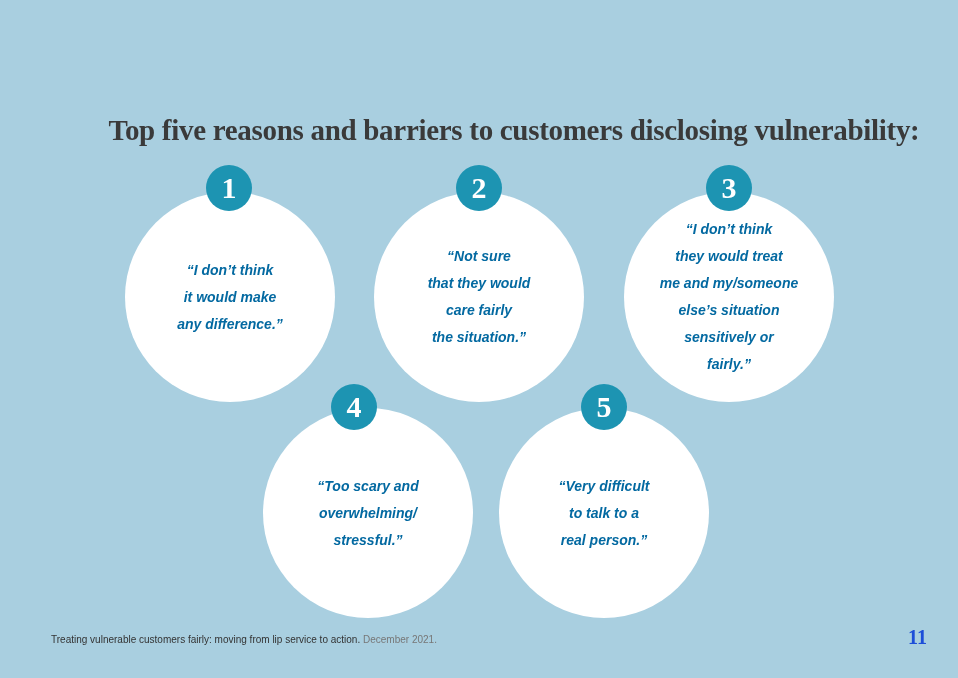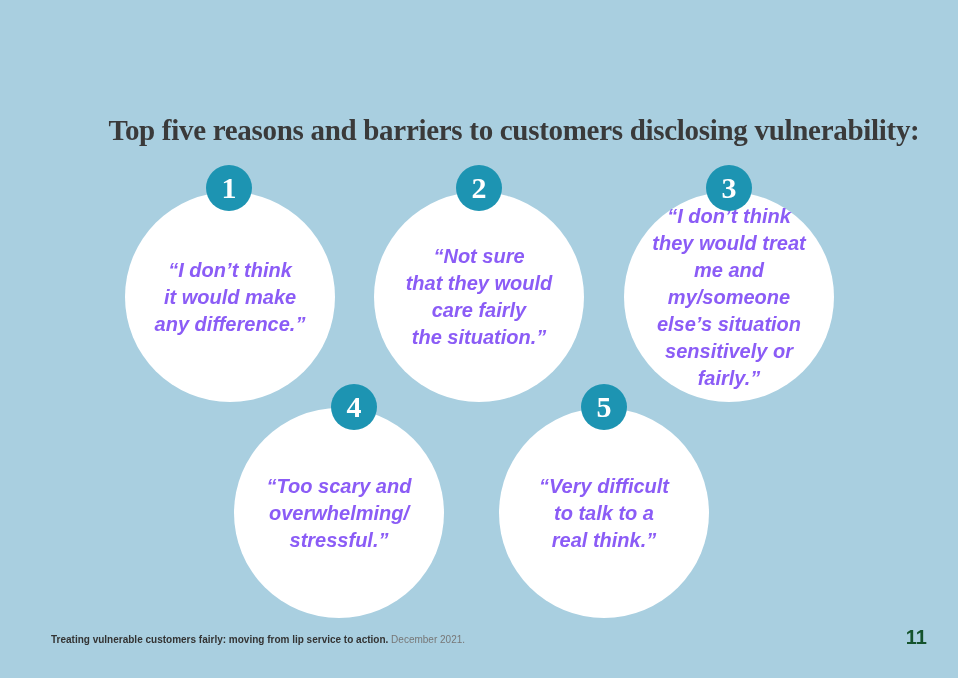--- a/index.html
+++ b/index.html
@@ -1,24 +1,24 @@
 <!DOCTYPE html>
 <html><head>
 <meta charset="utf-8">
 <style>
   html, body { margin:0; padding:0; }
   body { width:958px; height:678px; background:#a9cfe0; position:relative; overflow:hidden; font-family:"Liberation Sans", sans-serif; }
   .title { position:absolute; left:0; width:958px; top:114px; text-align:center; font-family:"Liberation Serif", serif; font-weight:bold; font-size:29px; color:#3a3a3a; letter-spacing:-0.3px;padding-left:35px; }
   .circle { position:absolute; width:210px; height:210px; border-radius:50%; background:#ffffff; display:flex; align-items:center; justify-content:center; text-align:center; }
-  .quote { font-family:"Liberation Sans", sans-serif; font-style:italic; font-weight:bold; color:#8b5cf6; font-size:20px; line-height:27px; white-space:pre-line; width:190px; }
+  .quote { font-family:"Liberation Sans", sans-serif; font-style:italic; font-weight:bold; color:#0369a1; font-size:14px; line-height:27px; white-space:pre-line; width:190px; }
   .badge { position:absolute; width:46px; height:46px; border-radius:50%; background:#1d94b2; color:#ffffff; font-family:"Liberation Serif", serif; font-weight:bold; font-size:30px; display:flex; align-items:center; justify-content:center; }
   .footer { position:absolute; left:51px; top:634px; font-size:10px; color:#333; }
-  .footer b { font-weight:bold; }
+  .footer b { font-weight:normal; }
   .footer .date { color:#777;text-align:center; }
-  .pagenum { position:absolute; right:31px; top:626px; font-family:Liberation Sans, sans-serif; font-weight:bold; font-size:20px; color:#14532d; }
+  .pagenum { position:absolute; right:31px; top:626px; font-family:Liberation Serif, serif; font-weight:bold; font-size:20px; color:#1d4ed8; }
 </style>
 </head>
 <body>
 
 <div class="title">Top five reasons and barriers to customers disclosing vulnerability:</div>
 
 <div class="circle" style="left:125px;top:192px;">
   <div class="quote">“I don’t think
 it would make
 any difference.”</div>
@@ -36,31 +36,31 @@
 <div class="circle" style="left:624px;top:192px;">
   <div class="quote" style="line-height:27px;">“I don’t think
 they would treat
 me and my/someone
 else’s situation
 sensitively or
 fairly.”</div>
 </div>
 <div class="badge" style="left:706px;top:165px;">3</div>
 
-<div class="circle" style="left:234px;top:408px;">
+<div class="circle" style="left:263px;top:408px;">
   <div class="quote">“Too scary and
 overwhelming/
 stressful.”</div>
 </div>
 <div class="badge" style="left:331px;top:384px;">4</div>
 
 <div class="circle" style="left:499px;top:408px;">
   <div class="quote">“Very difficult
 to talk to a
-real think.”</div>
+real person.”</div>
 </div>
 <div class="badge" style="left:581px;top:384px;">5</div>
 
 <div class="footer">
   <b>Treating vulnerable customers fairly: moving from lip service to action.</b>
   <span class="date">December 2021.</span>
 </div>
 <div class="pagenum">11</div>
 
 </body></html>

